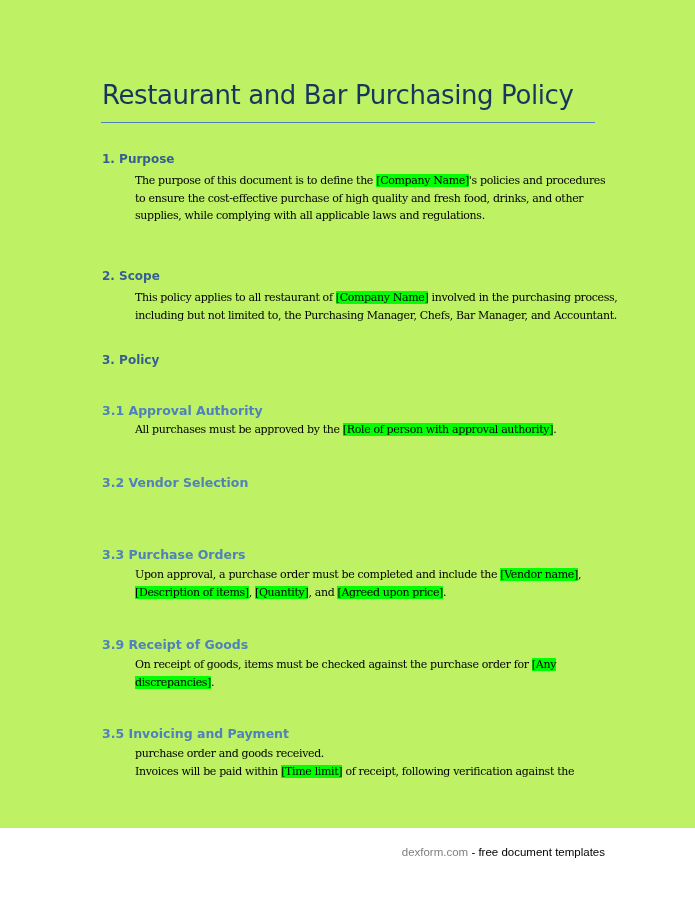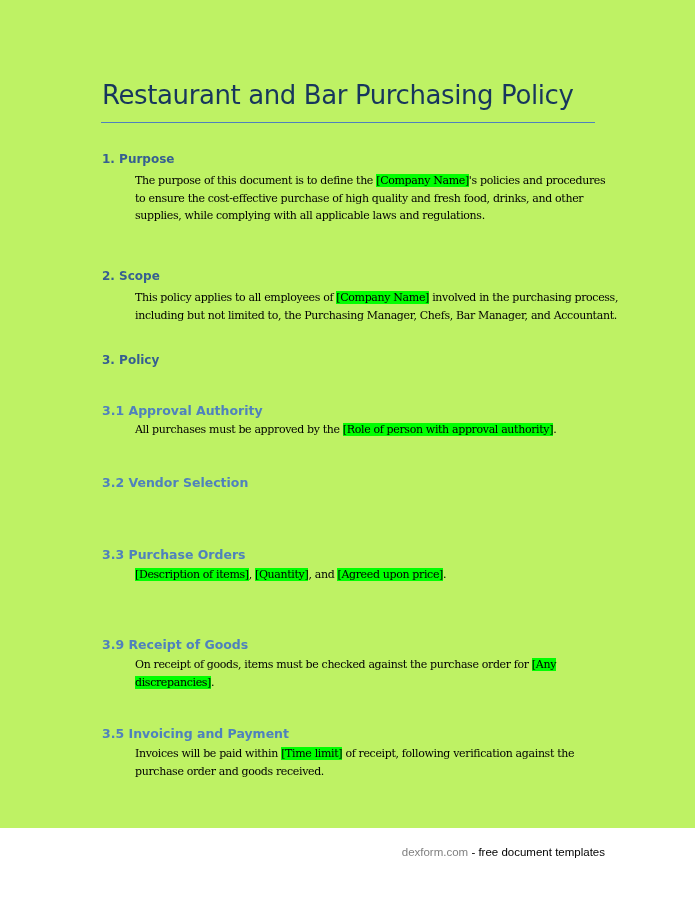--- a/index.html
+++ b/index.html
@@ -45,47 +45,48 @@
 
   <div class="h1" style="top:152px">1. Purpose</div>
   <div class="para" style="top:172px">
     <span class="line"><span>The purpose of this document is to define the </span><span class="hl">[Company Name]</span><span>'s policies and procedures</span></span>
     <span class="line">to ensure the cost-effective purchase of high quality and fresh food, drinks, and other</span>
     <span class="line">supplies, while complying with all applicable laws and regulations.</span>
   </div>
 
   <div class="h1" style="top:269px">2. Scope</div>
   <div class="para" style="top:289px">
-    <span class="line"><span>This policy applies to all employees of </span><span class="hl">[Company Name]</span><span> involved in the purchasing process,</span></span>
+    <span class="line"><span>This policy applies to all restaurant of </span><span class="hl">[Company Name]</span><span> involved in the purchasing process,</span></span>
     <span class="line">including but not limited to, the Purchasing Manager, Chefs, Bar Manager, and Accountant.</span>
   </div>
 
   <div class="h1" style="top:353px">3. Policy</div>
 
   <div class="h2" style="top:403px">3.1 Approval Authority</div>
   <div class="para" style="top:421px">
     <span class="line"><span>All purchases must be approved by the </span><span class="hl">[Role of person with approval authority]</span><span>.</span></span>
   </div>
 
   <div class="h2" style="top:475px">3.2 Vendor Selection</div>
 
   <div class="h2" style="top:547px">3.3 Purchase Orders</div>
   <div class="para" style="top:566px">
+    <span class="line"><span>Upon approval, a purchase order must be completed and include the </span><span class="hl">[Vendor name]</span><span>,</span></span>
     <span class="line"><span class="hl">[Description of items]</span><span>, </span><span class="hl">[Quantity]</span><span>, and </span><span class="hl">[Agreed upon price]</span><span>.</span></span>
   </div>
 
   <div class="h2" style="top:637px">3.9 Receipt of Goods</div>
   <div class="para" style="top:656px">
     <span class="line"><span>On receipt of goods, items must be checked against the purchase order for </span><span class="hl">[Any</span></span>
     <span class="line"><span class="hl">discrepancies]</span><span>.</span></span>
   </div>
 
   <div class="h2" style="top:726px">3.5 Invoicing and Payment</div>
   <div class="para" style="top:745px">
+    <span class="line">purchase order and goods received.</span>
     <span class="line"><span>Invoices will be paid within </span><span class="hl">[Time limit]</span><span> of receipt, following verification against the</span></span>
-    <span class="line">purchase order and goods received.</span>
   </div>
 
   <div class="footer">
     <span class="site">dexform.com</span><span> - free document templates</span>
   </div>
 
 </div>
 
 </body></html>

